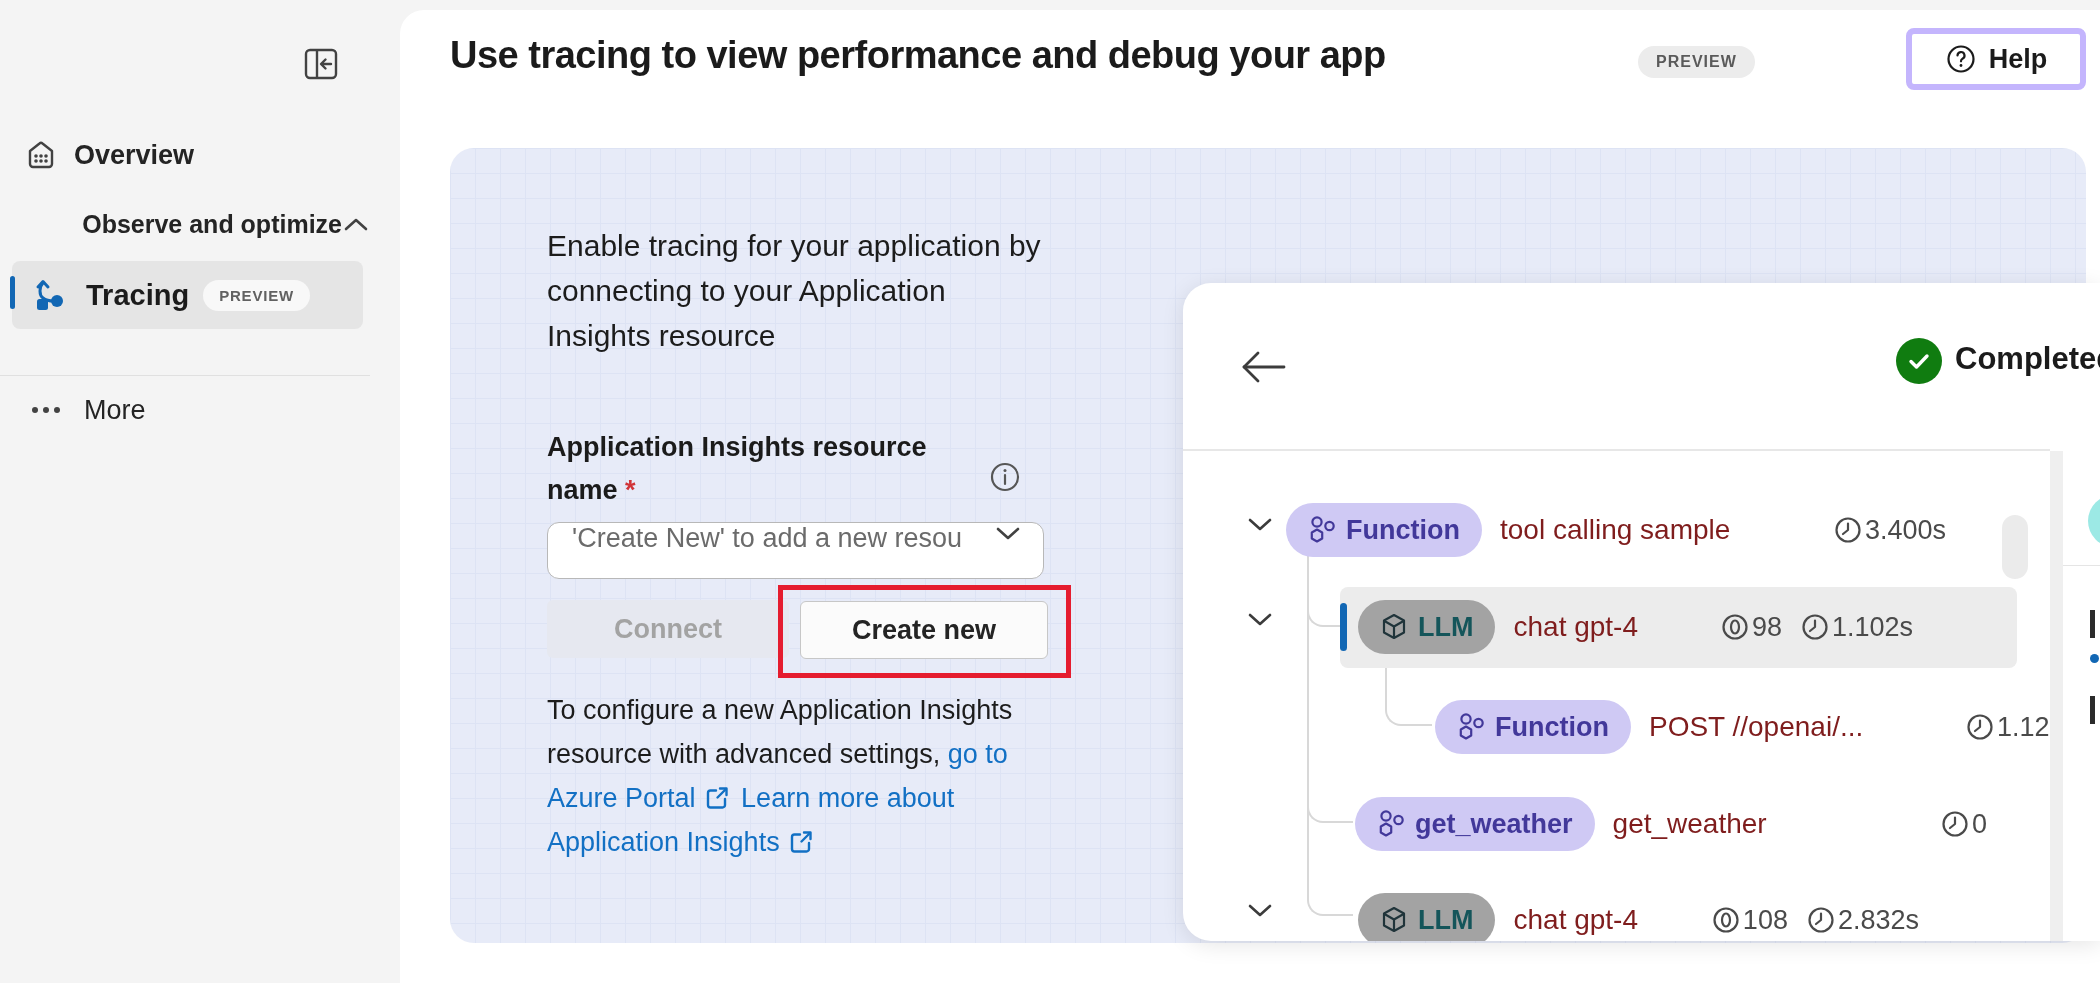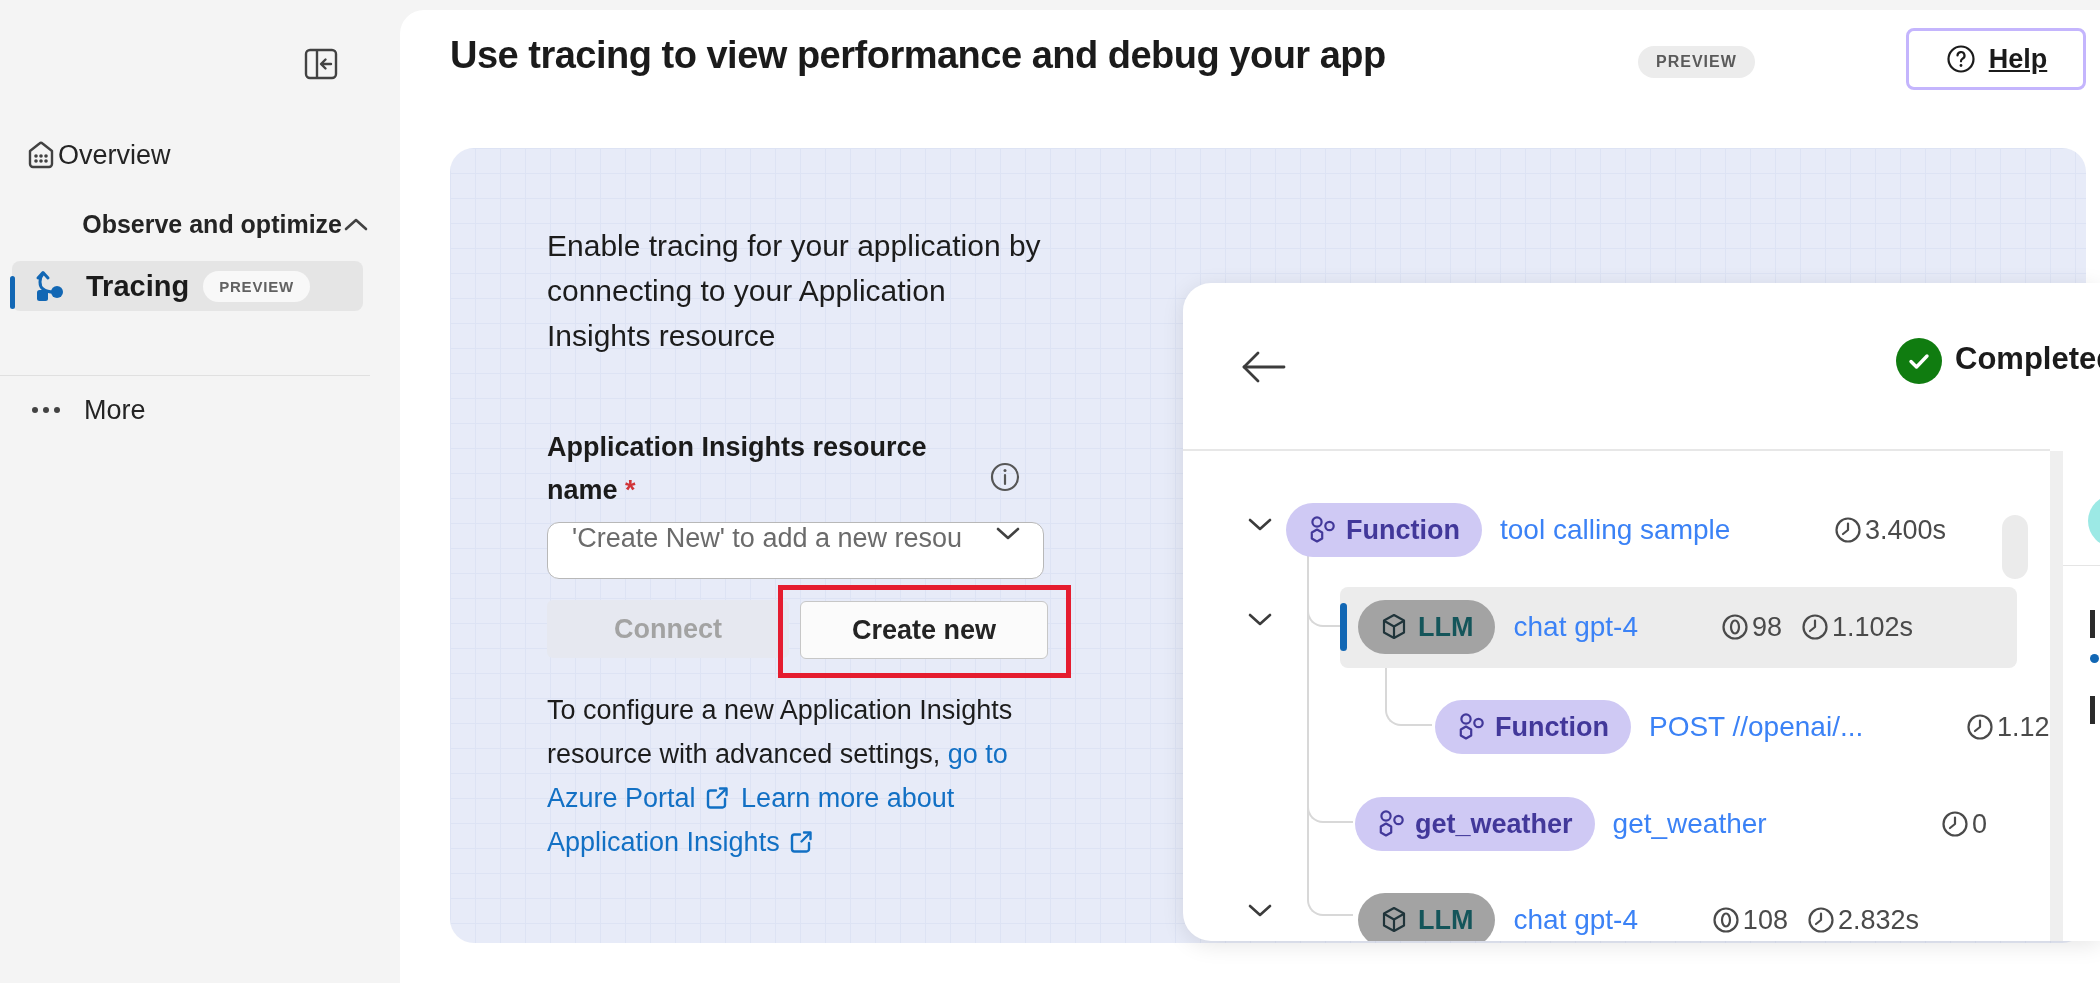--- a/index.html
+++ b/index.html
@@ -4,36 +4,36 @@
 <style>
   * { margin:0; padding:0; box-sizing:border-box; }
   html,body { width:2100px; height:983px; }
   body { font-family:"Liberation Sans", sans-serif; background:#f4f4f4; color:#1b1b1b; }
   #screen { position:relative; width:2100px; height:983px; overflow:hidden; background:#f4f4f4; }
 
   
   .rail { position:absolute; left:0; top:0; width:400px; height:983px; background:#f4f4f4; }
   .collapse-btn { position:absolute; left:303px; top:46px; width:36px; height:36px; cursor:pointer; }
   .rail-item-label { font-size:27px; color:#242424; }
-  .overview-item { position:absolute; left:24px; top:130px; width:340px; height:50px; display:flex; align-items:center; cursor:pointer; }
+  .overview-item { position:absolute; left:24px; top:130px; width:340px; height:50px; display:flex; align-items:center; gap:16px; cursor:pointer;font-weight:bold; }
   .section-hdr { position:absolute; left:30px; top:210px; width:340px; display:flex; align-items:center; justify-content:flex-end; cursor:pointer; }
   .section-hdr span { font-size:25px; font-weight:bold; color:#242424; }
-  .tracing-item { position:absolute; left:12px; top:261px; width:351px; height:50px; background:#e5e5e5; border-radius:8px; display:flex; align-items:center; cursor:pointer;text-align:right; }
+  .tracing-item { position:absolute; left:12px; top:261px; width:351px; height:68px; background:#e5e5e5; border-radius:8px; display:flex; align-items:center; cursor:pointer;text-align:right; }
   .tracing-bar { position:absolute; left:-2px; top:15px; width:5px; height:33px; border-radius:3px; background:#1267b4; }
   .tracing-item .t-icon { margin-left:18px; }
   .tracing-item .t-label { margin-left:16px; font-size:29px; font-weight:bold; color:#1b1b1b; }
   .preview-pill-sm { margin-left:14px; background:#f8f8f8; border-radius:18px; padding:7px 16px; font-size:15px; font-weight:bold; letter-spacing:0.8px; color:#616161; }
   .rail-divider { position:absolute; left:0; top:375px; width:370px; height:1px; background:#e0e0e0; }
   .more-item { position:absolute; left:30px; top:388px; width:300px; height:44px; display:flex; align-items:center; gap:22px; cursor:pointer; }
 
   
   .main { position:absolute; left:400px; top:10px; width:1700px; height:973px; background:#ffffff; border-top-left-radius:24px; }
   .page-title { position:absolute; left:50px; top:24px; font-size:38px; font-weight:bold; color:#1b1b1b; letter-spacing:-0.5px; }
   .preview-pill { position:absolute; left:1238px; top:36px; background:#ececec; border-radius:17px; padding:7px 18px; font-size:16px; font-weight:bold; letter-spacing:1px; color:#5a5a5a; }
-  .help-btn { position:absolute; left:1506px; top:18px; width:180px; height:62px; background:#fff; border:3px solid #c4b5fd; border-radius:8px; display:flex; align-items:center; justify-content:center; gap:12px; cursor:pointer;text-decoration:underline; }
+  .help-btn { position:absolute; left:1506px; top:18px; width:180px; height:62px; background:#fff; border:6px solid #c4b5fd; border-radius:8px; display:flex; align-items:center; justify-content:center; gap:12px; cursor:pointer; }
   .help-btn span { font-size:27px; font-weight:bold; color:#1b1b1b; }
 
   
   .setup-card { position:absolute; left:50px; top:138px; width:1636px; height:795px; border-radius:24px; overflow:hidden;
     background-color:#e7ebf8;
     background-image:linear-gradient(#dde3f4 1px, transparent 1px), linear-gradient(90deg,#dde3f4 1px, transparent 1px);
     background-size:25px 25px; }
   .enable-text { position:absolute; left:97px; top:75px; width:510px; font-size:30px; line-height:45px; color:#1c1c1c; }
   .field-label { position:absolute; left:97px; top:278px; width:400px; font-size:27px; font-weight:bold; line-height:43px; color:#1b1b1b; }
   .req { color:#d13438; font-weight:bold; }
@@ -70,21 +70,21 @@
   .elbow { border-left-width:2px; border-bottom-width:2px; border-bottom-left-radius:16px; }
 
   .row-sel-bg { position:absolute; left:157px; top:304px; width:677px; height:81px; background:#ececec; border-radius:8px; }
   .sel-bar { position:absolute; left:157px; top:320px; width:7px; height:48px; border-radius:4px; background:#1267b4; }
 
   .t-chevron { position:absolute; cursor:pointer; }
   .trace-row { position:absolute; display:flex; align-items:center; gap:18px; }
   .pill { display:flex; align-items:center; gap:10px; height:54px; padding:0 22px; border-radius:27px; font-size:27px; font-weight:bold; white-space:nowrap; }
   .pill.func { background:#cfc9f4; color:#42389a; }
   .pill.llm  { background:#a3a3a3; color:#14555a; }
-  .row-name { font-size:28px; color:#3b82f6; white-space:nowrap; }
+  .row-name { font-size:28px; color:#7f1d1d; white-space:nowrap; }
   .metrics { position:absolute; right:100px; display:flex; align-items:center; gap:2px; font-size:27px; color:#4a4a4a; white-space:nowrap; }
   .metrics .m-gap { width:14px; }
   svg { display:block; }
 </style>
 </head>
 <body>
 
 <div id="screen">
 
   <div class="rail">

